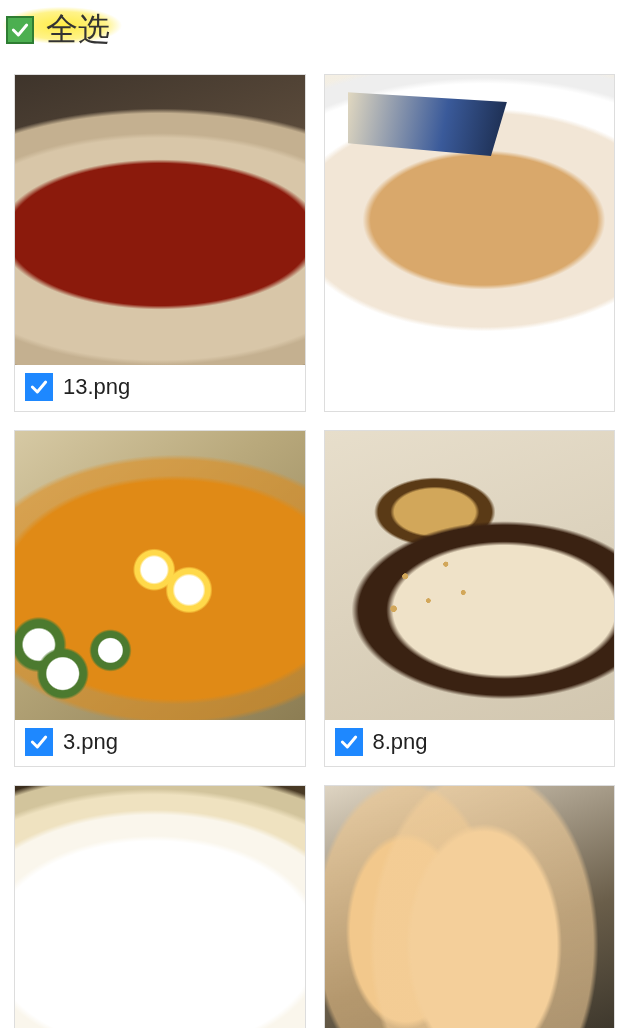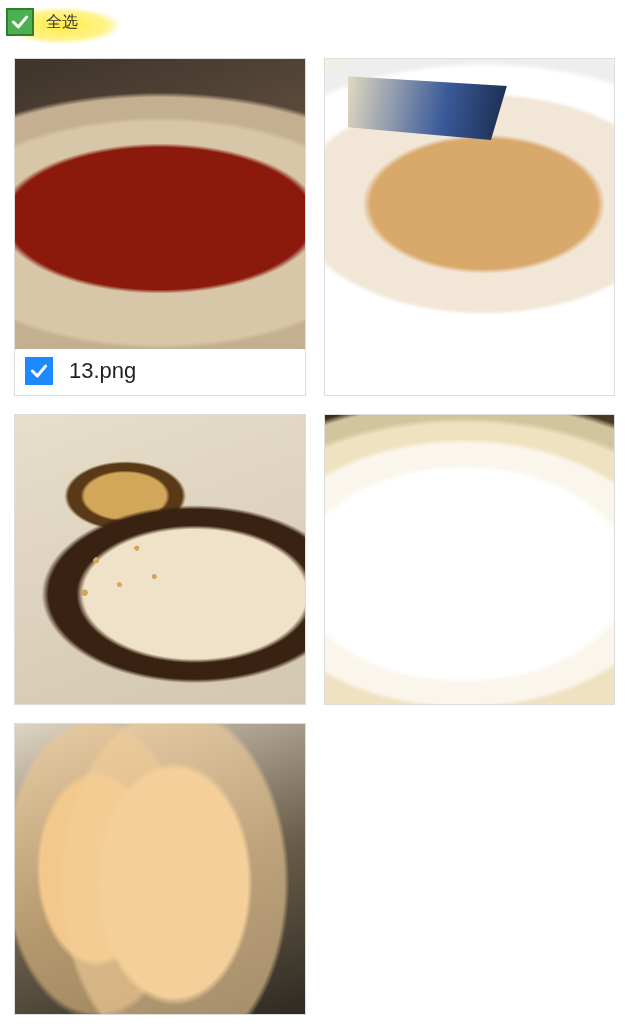--- a/index.html
+++ b/index.html
@@ -35,21 +35,21 @@
     display: flex;
     align-items: center;
     justify-content: center;
     cursor: pointer;
     position: relative;
     z-index: 1;
   }
   .select-all-checkbox svg { width: 20px; height: 20px; }
   .select-all-label {
     margin-left: 12px;
-    font-size: 16px;
+    font-size: 32px;
     color: #333;
     position: relative;
     z-index: 1;
   }
   .grid {
     display: grid;
     grid-template-columns: 1fr 1fr;
     gap: 18px;
     padding: 14px;
   }
@@ -109,21 +109,21 @@
   }
   .thumb.t6 { background:
       radial-gradient(ellipse 90% 140% at 55% 55%, #f4cf9a 0 28%, rgba(244,207,154,0.6) 30% 42%, rgba(0,0,0,0) 44%),
       radial-gradient(ellipse 80% 130% at 28% 50%, #f2c88c 0 24%, rgba(242,200,140,0.55) 26% 38%, rgba(0,0,0,0) 40%),
       linear-gradient(160deg,#ded4c2,#6a5e4a 55%,#2e2a22);
   }
   .tile-footer {
     display: flex;
     align-items: center;
     padding: 8px 10px 10px 10px;
-    gap: 16px;
+    gap: 10px;
   }
   .check {
     width: 28px;
     height: 28px;
     background: #1e88ff;
     display: flex;
     align-items: center;
     justify-content: center;
     flex: 0 0 auto;
     cursor: pointer;
@@ -161,23 +161,42 @@
           </svg>
       </div>
       <span class="filename">13.png</span>
     </div>
   </div>
 
   <div class="tile">
     <div class="thumb t2"></div>
   </div>
 
+  <div class="tile">
+    <div class="thumb t3"></div>
+    <div class="tile-footer">
+      <div class="check">
+        <svg viewBox="0 0 24 24">
+            <path d="M4 12 L10 18 L20 6" fill="none" stroke="#fff" stroke-width="3.5" stroke-linecap="round" stroke-linejoin="round"></path>
+          </svg>
+      </div>
+      <span class="filename">3.png</span>
+    </div>
+  </div>
 
   <div class="tile">
     <div class="thumb t4"></div>
+    <div class="tile-footer">
+      <div class="check">
+        <svg viewBox="0 0 24 24">
+            <path d="M4 12 L10 18 L20 6" fill="none" stroke="#fff" stroke-width="3.5" stroke-linecap="round" stroke-linejoin="round"></path>
+          </svg>
+      </div>
+      <span class="filename">8.png</span>
+    </div>
   </div>
 
   <div class="tile">
     <div class="thumb t5"></div>
 
   </div>
 
   <div class="tile">
     <div class="thumb t6"></div>
 

